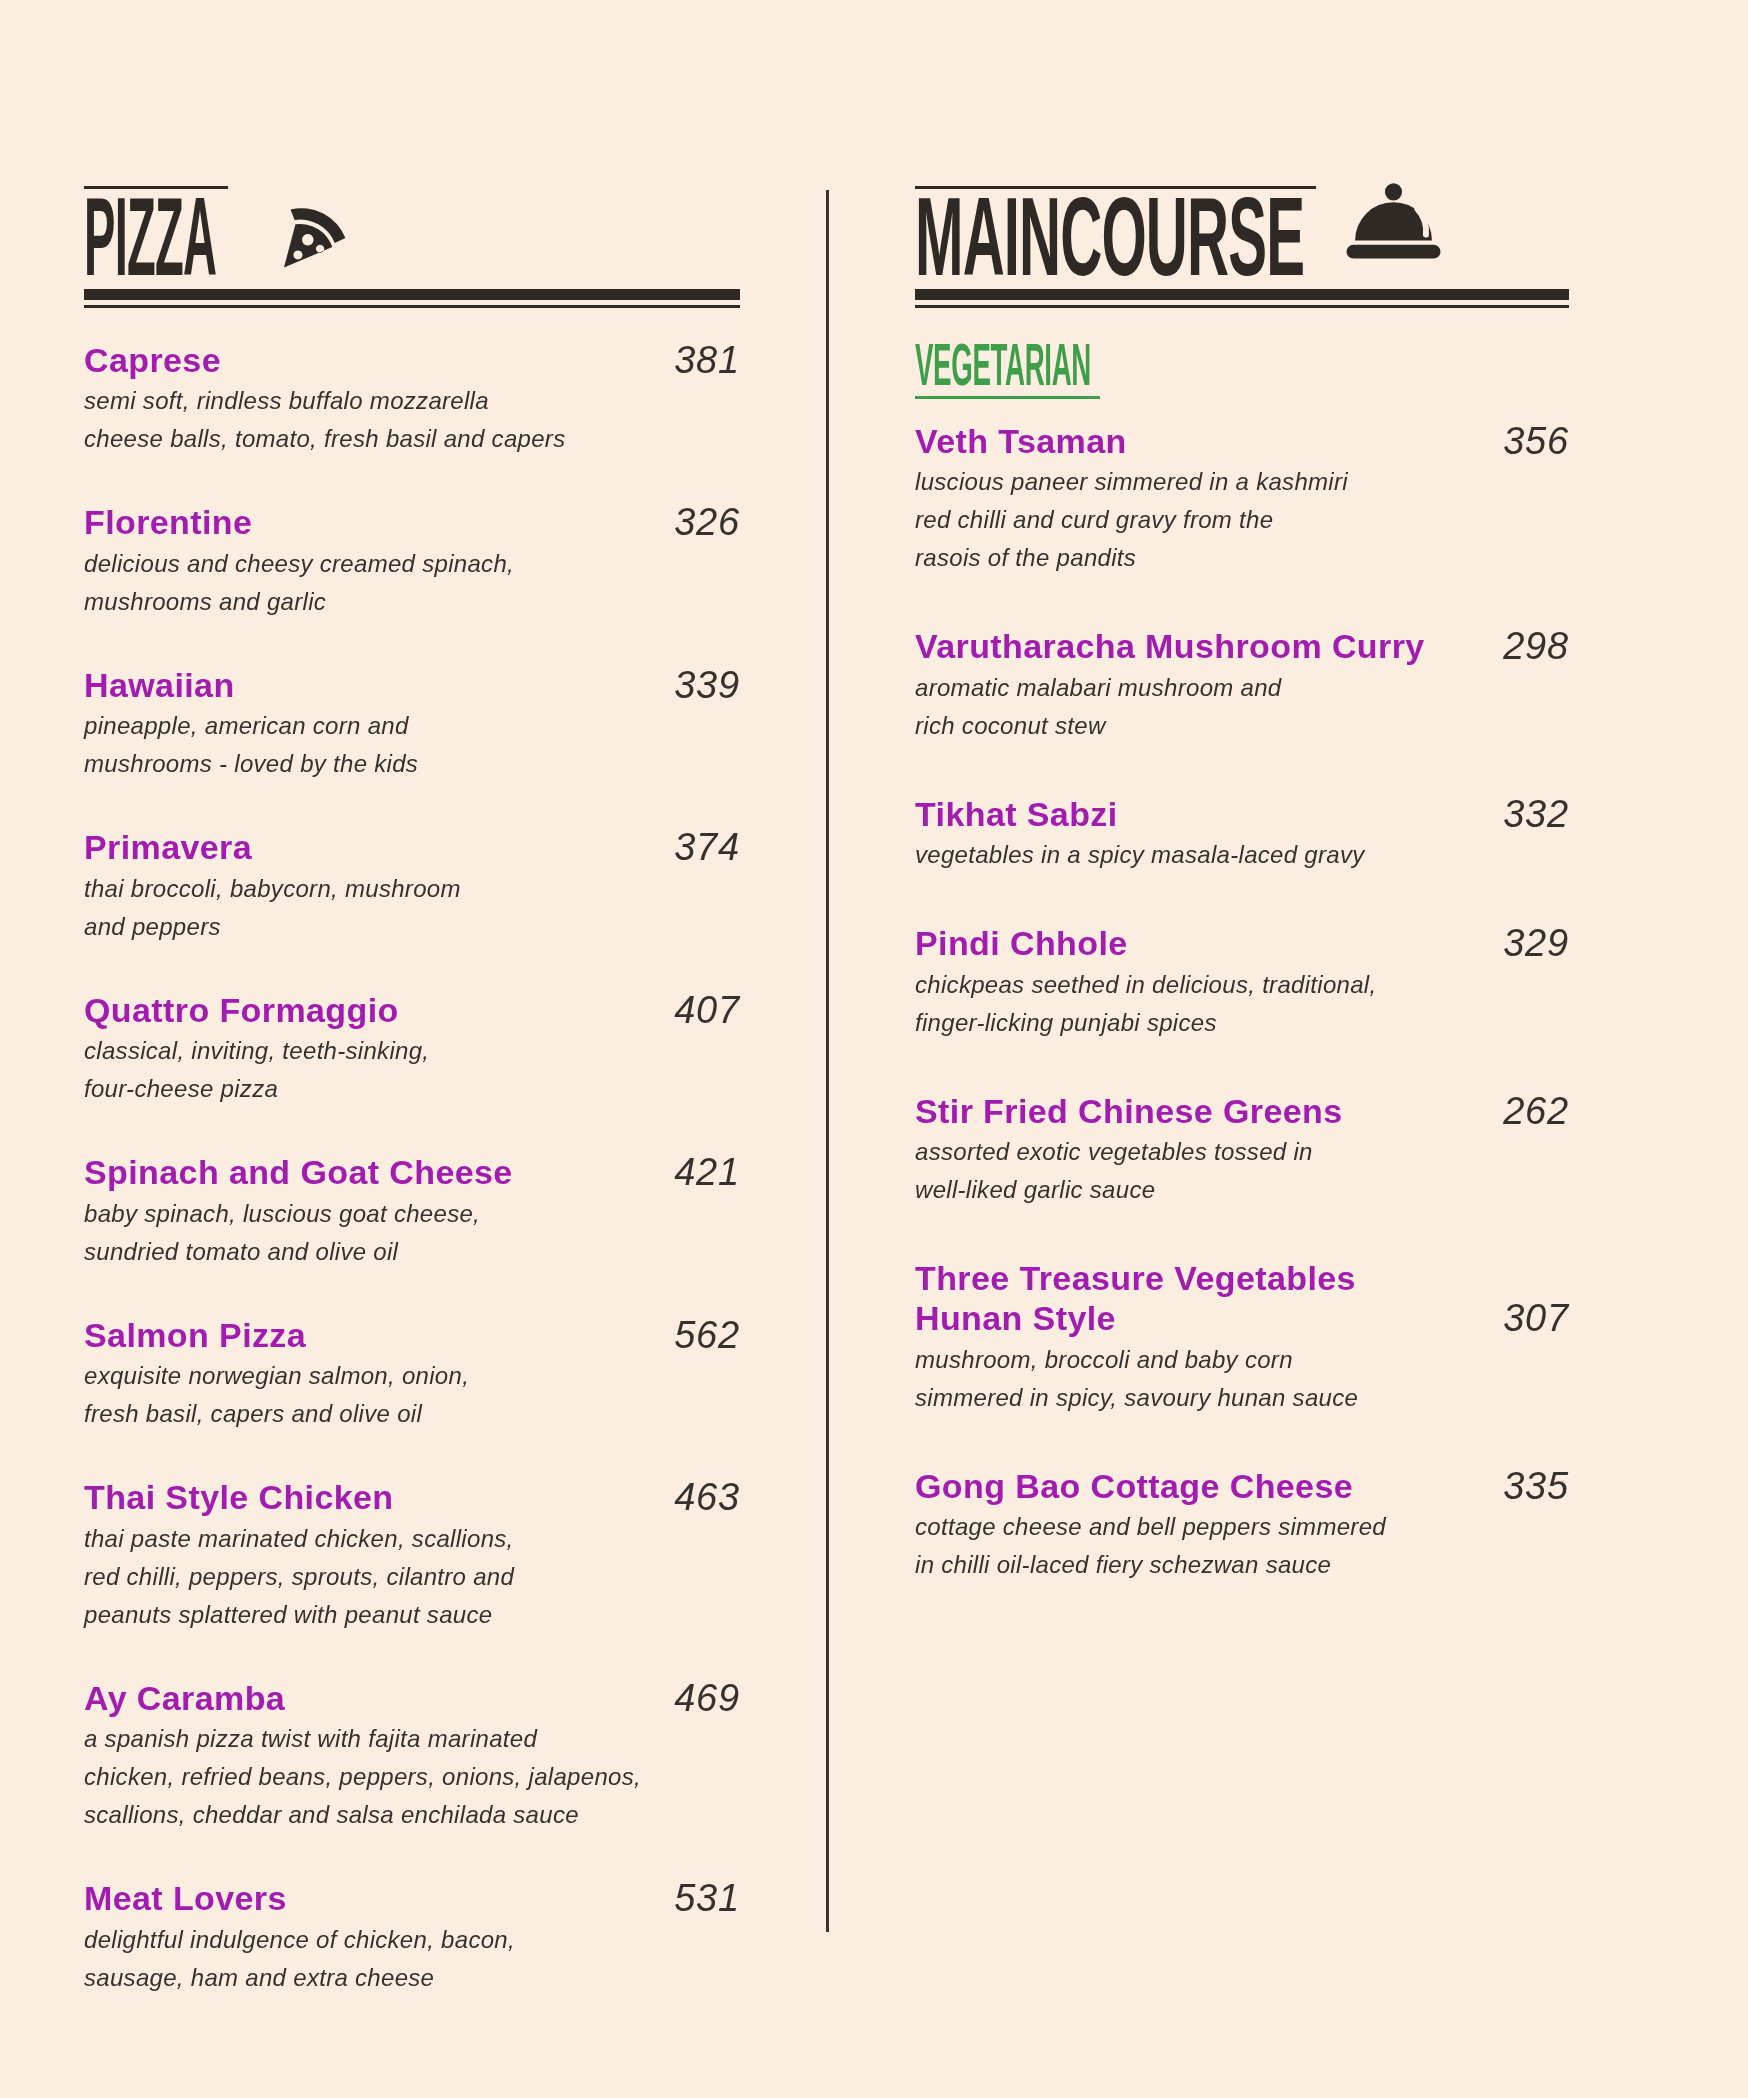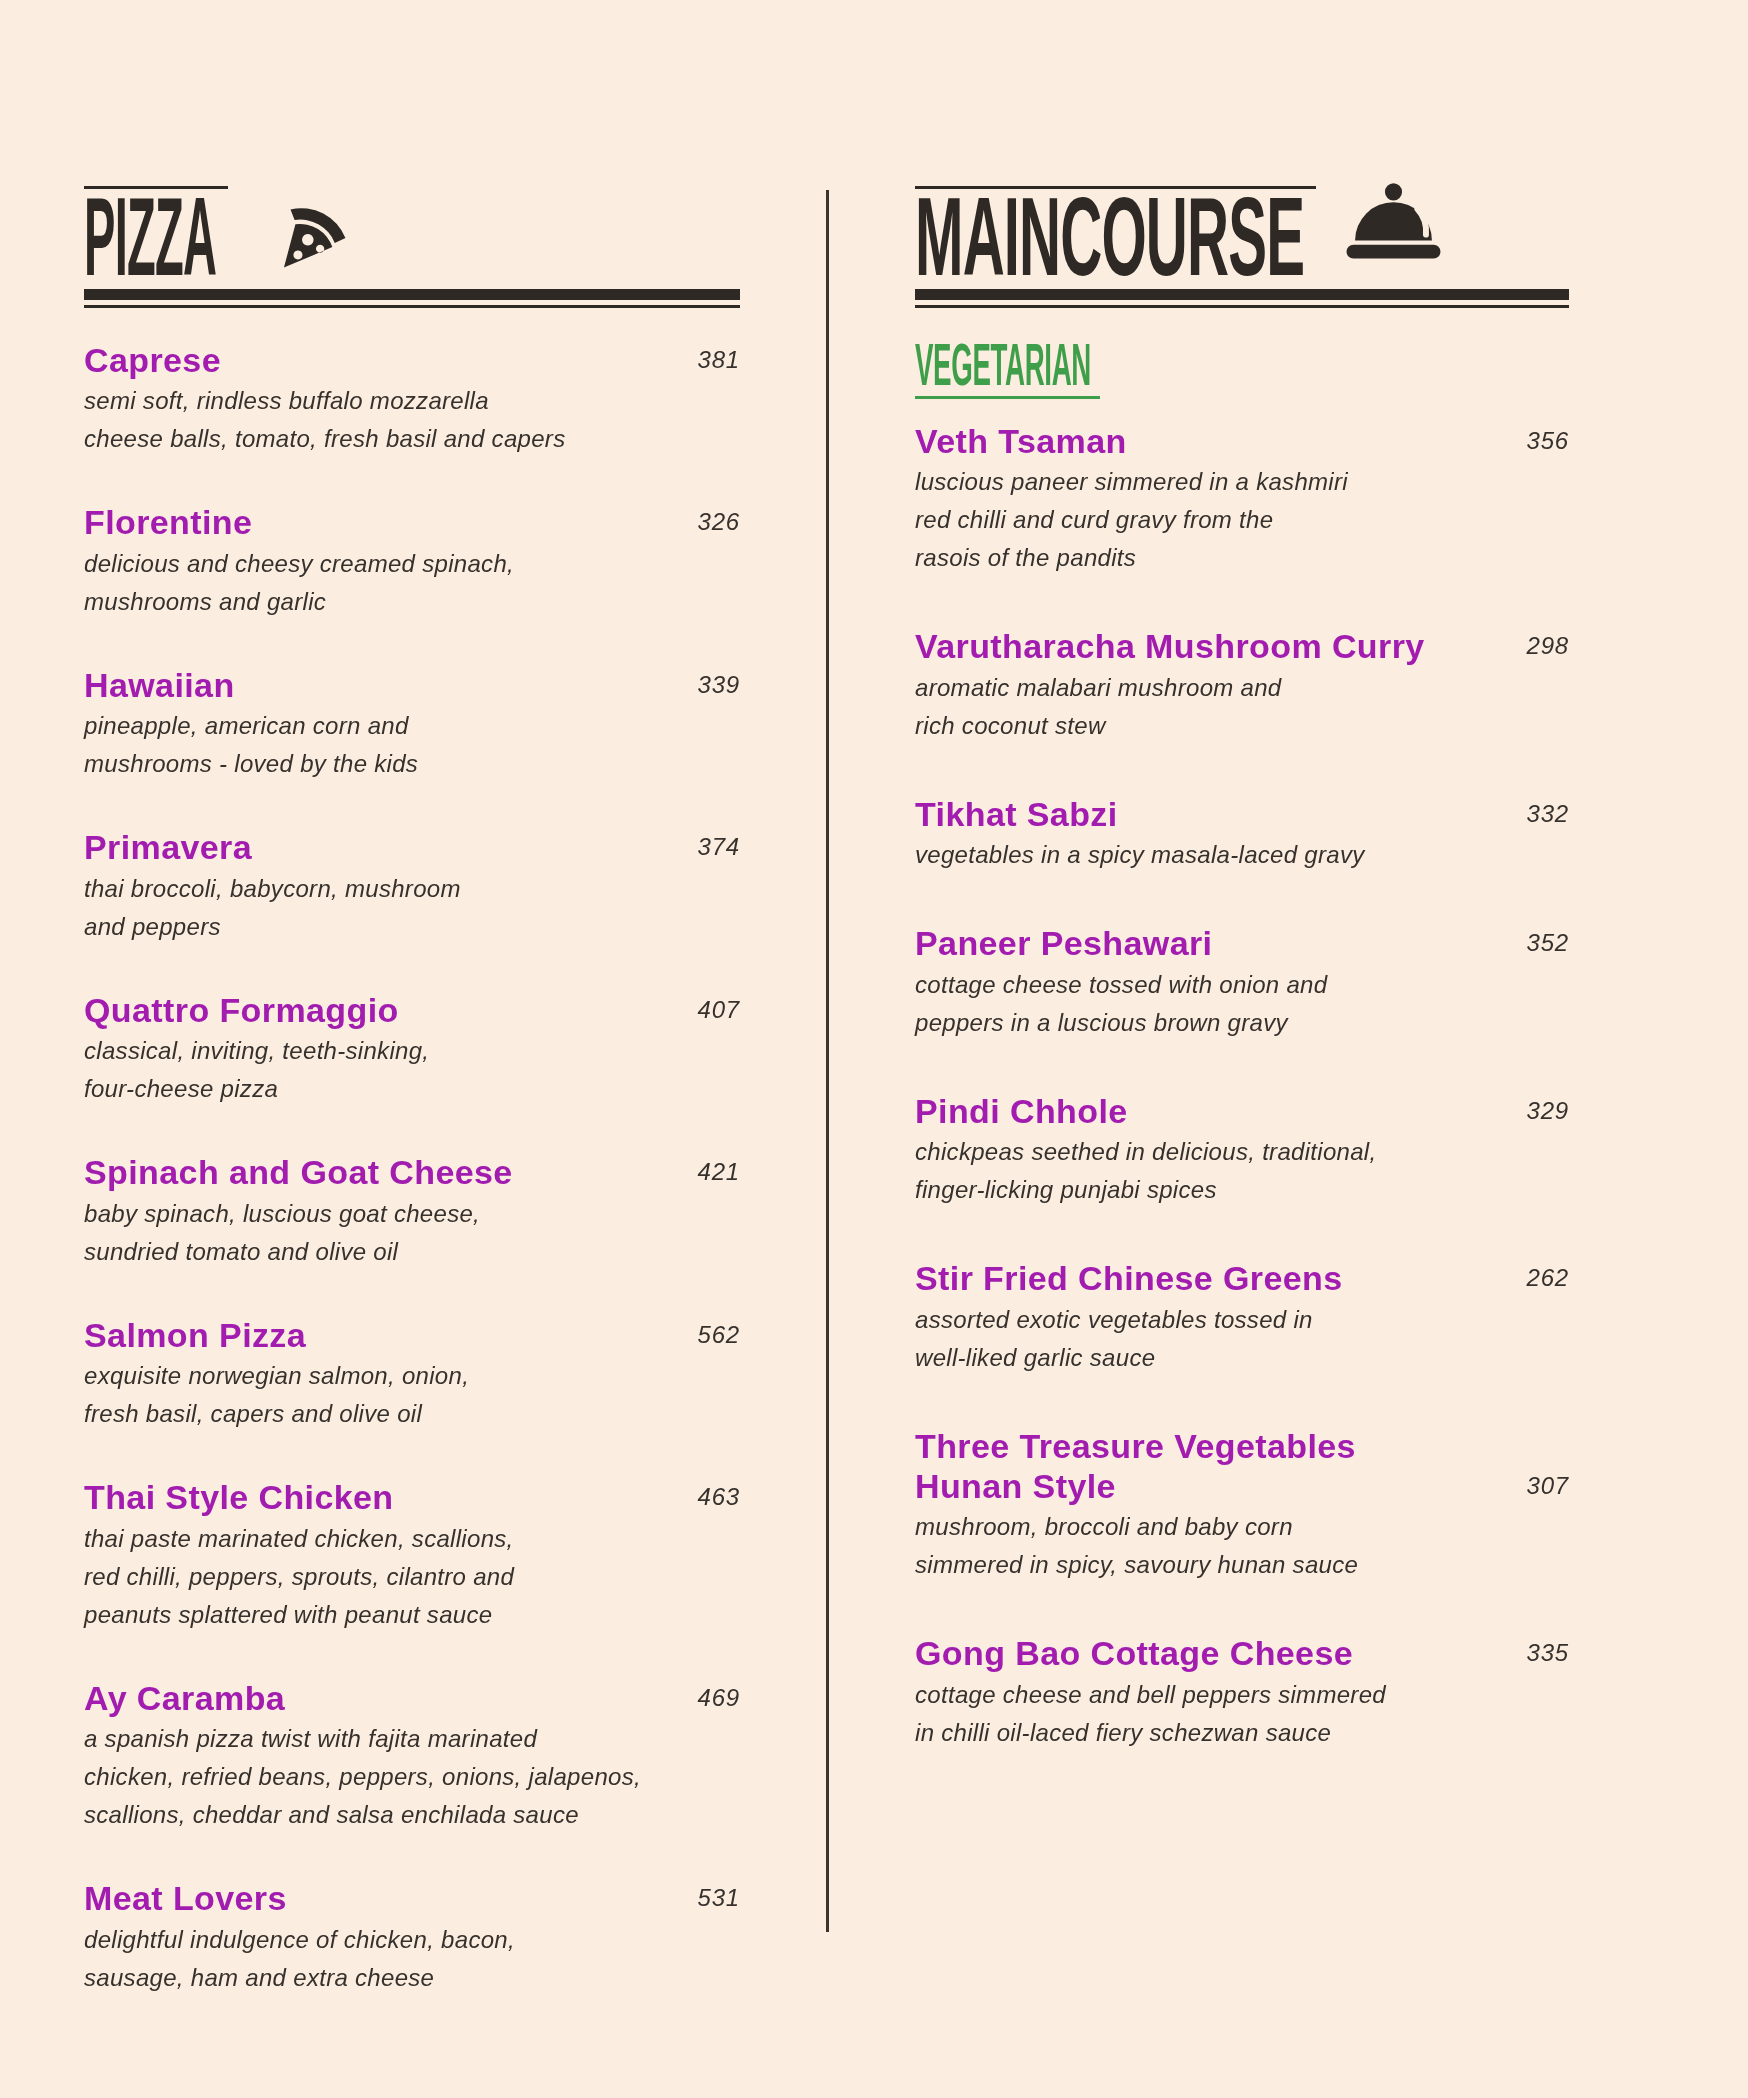--- a/index.html
+++ b/index.html
@@ -51,21 +51,21 @@
   .items{margin-top:32px;}
   .col-right .items{margin-top:22px;}
   .menu-item{margin-bottom:44px;}
   .col-right .menu-item{margin-bottom:49px;}
   .item-head{display:flex;justify-content:space-between;align-items:flex-end;}
   .item-name{
     font-weight:700;font-size:34px;line-height:40px;
     letter-spacing:0.4px;white-space:pre-line;color:#a21caf;
   }
   .item-price{
-    font-style:italic;font-size:24px;line-height:40px;
+    font-style:italic;font-size:38px;line-height:40px;
     letter-spacing:0.8px;color:#37312d;flex:0 0 auto;padding-left:17px;
   }
   .item-desc{
     font-style:italic;font-size:24px;line-height:38px;
     letter-spacing:0.3px;color:#37312d;white-space:pre-line;margin-top:2.5px;
   }
 </style>
 </head>
 <body>
 
@@ -229,28 +229,20 @@
 
   <div class="menu-item">
     <div class="item-head">
       <div class="item-name">Tikhat Sabzi</div>
       <div class="item-price">332</div>
     </div>
     <div class="item-desc">vegetables in a spicy masala-laced gravy</div>
   </div>
 
 
-  <div class="menu-item">
-    <div class="item-head">
-      <div class="item-name">Paneer Peshawari</div>
-      <div class="item-price">352</div>
-    </div>
-    <div class="item-desc">cottage cheese tossed with onion and
-peppers in a luscious brown gravy</div>
-  </div>
 
   <div class="menu-item">
     <div class="item-head">
       <div class="item-name">Pindi Chhole</div>
       <div class="item-price">329</div>
     </div>
     <div class="item-desc">chickpeas seethed in delicious, traditional,
 finger-licking punjabi spices</div>
   </div>
 

